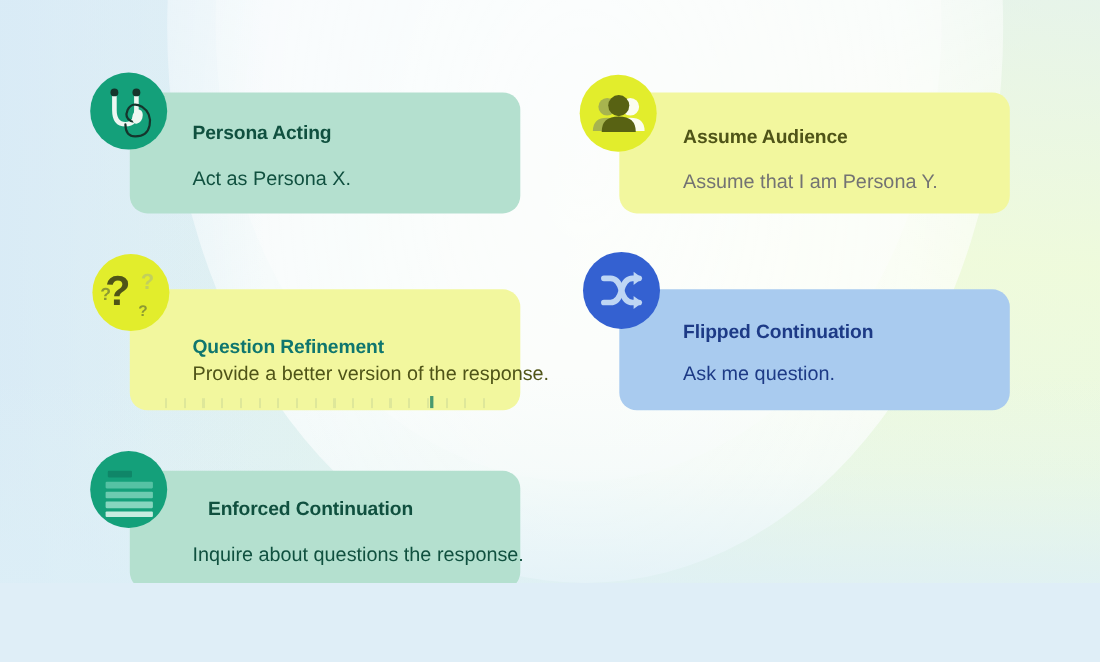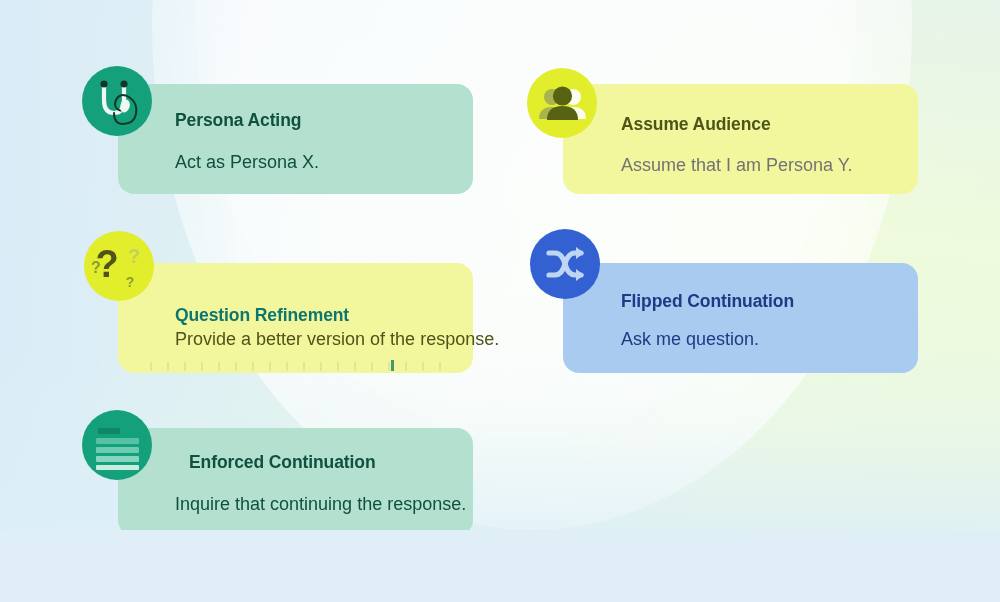--- a/index.html
+++ b/index.html
@@ -218,21 +218,21 @@
         <path d="M19 24 H25 Q32 24 35 35 Q38 46 45 46 H51"></path>
         <path d="M19 46 H25 Q32 46 35 35 Q38 24 45 24 H51"></path>
       </g>
       <path d="M46 18 L54 24 L46 30 Z" fill="#bed6f4"></path>
       <path d="M46 40 L54 46 L46 52 Z" fill="#bed6f4"></path>
     </svg>
   </div>
 
   <div class="card" style="left:118px; top:428px; width:355px; height:108px; background:#b4e0cf;"></div>
   <div class="card-title" style="left:175px; top:452px; color:#10503f;margin-left:14px;">Enforced Continuation</div>
-  <div class="card-desc" style="left:175px; top:494px; color:#10503f;">Inquire that continuing the response.</div>
+  <div class="card-desc" style="left:175px; top:494px; color:#10503f;">Inquire about questions the response.</div>
 
   <div class="icon-badge" style="left:82px; top:410px; background:#14a07a;">
     <svg width="70" height="70" viewBox="0 0 70 70">
       <rect x="16" y="18" width="22" height="6" rx="1" fill="#0f8668"></rect>
       <rect x="14" y="28" width="43" height="6" rx="1" fill="#55c2a4"></rect>
       <rect x="14" y="37" width="43" height="6" rx="1" fill="#6ccbb0"></rect>
       <rect x="14" y="46" width="43" height="6" rx="1" fill="#86d6bf"></rect>
       <rect x="14" y="55" width="43" height="5" rx="1" fill="#c8ece0"></rect>
     </svg>
   </div>

